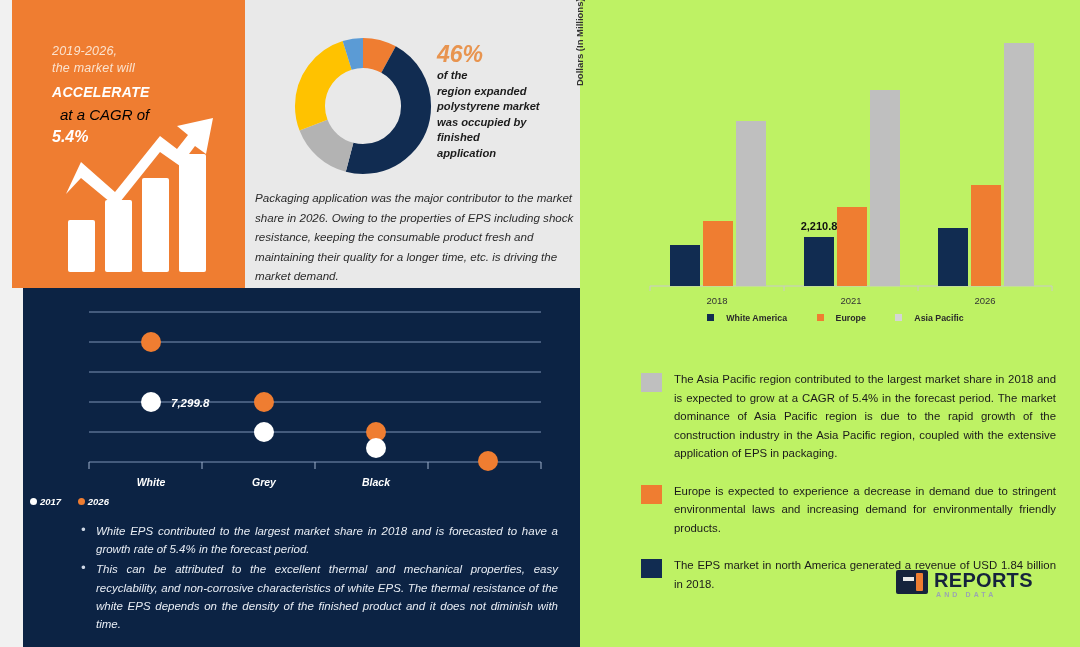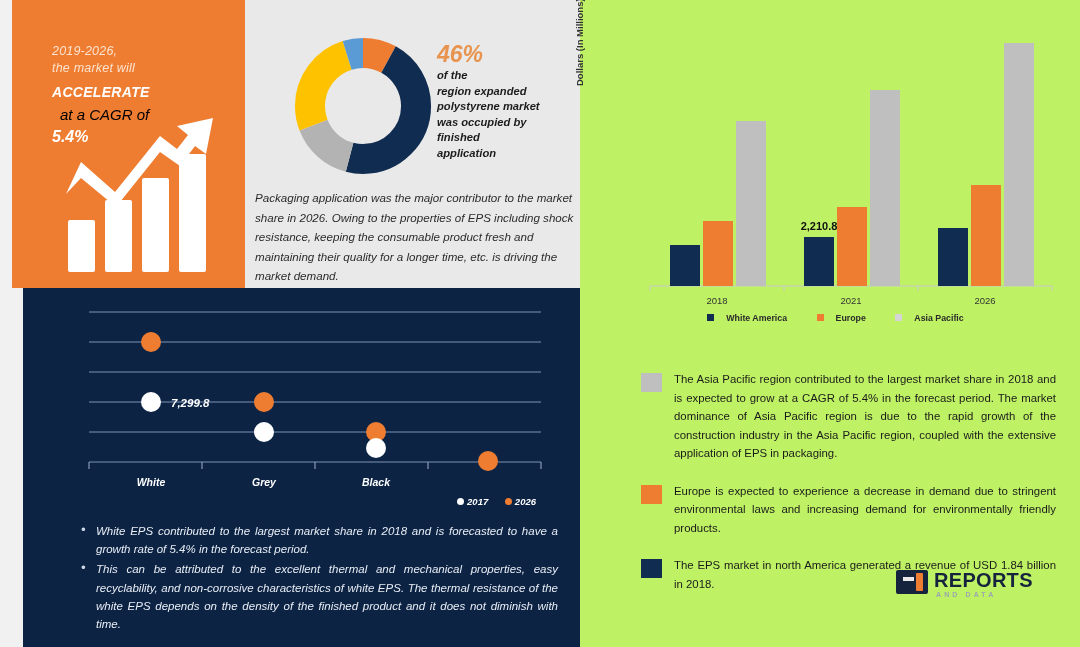--- a/index.html
+++ b/index.html
@@ -45,21 +45,21 @@
 
   
   .navy-panel {
     position: absolute; left: 0; top: 288px; width: 580px; height: 359px;
     background: #0c2344;
     margin-left: 11px;
   }
   .dotchart { position: absolute; left: 60px; top: 12px; width: 465px; height: 200px; }
   .dot-legend {
     position: absolute; left: 0; top: 208px; width: 520px;
-    text-align: right; font-size: 9.5px; font-weight: 700; color: #ffffff;
+    text-align: left; font-size: 9.5px; font-weight: 700; color: #ffffff;
   }
   .dot-legend span { margin: 0 7px; }
   .lg-dot { display: inline-block; width: 7px; height: 7px; border-radius: 50%; margin-right: 3px; vertical-align: 0px; }
   .navy-bullets { position: absolute; left: 55px; top: 234px; width: 480px; }
   .navy-bullets li {
     list-style: none; position: relative; padding-left: 18px;
     font-size: 11.5px; line-height: 18.2px; color: #e8edf4;
     text-align: justify; margin-bottom: 2px;
   }
   .navy-bullets li:before {

